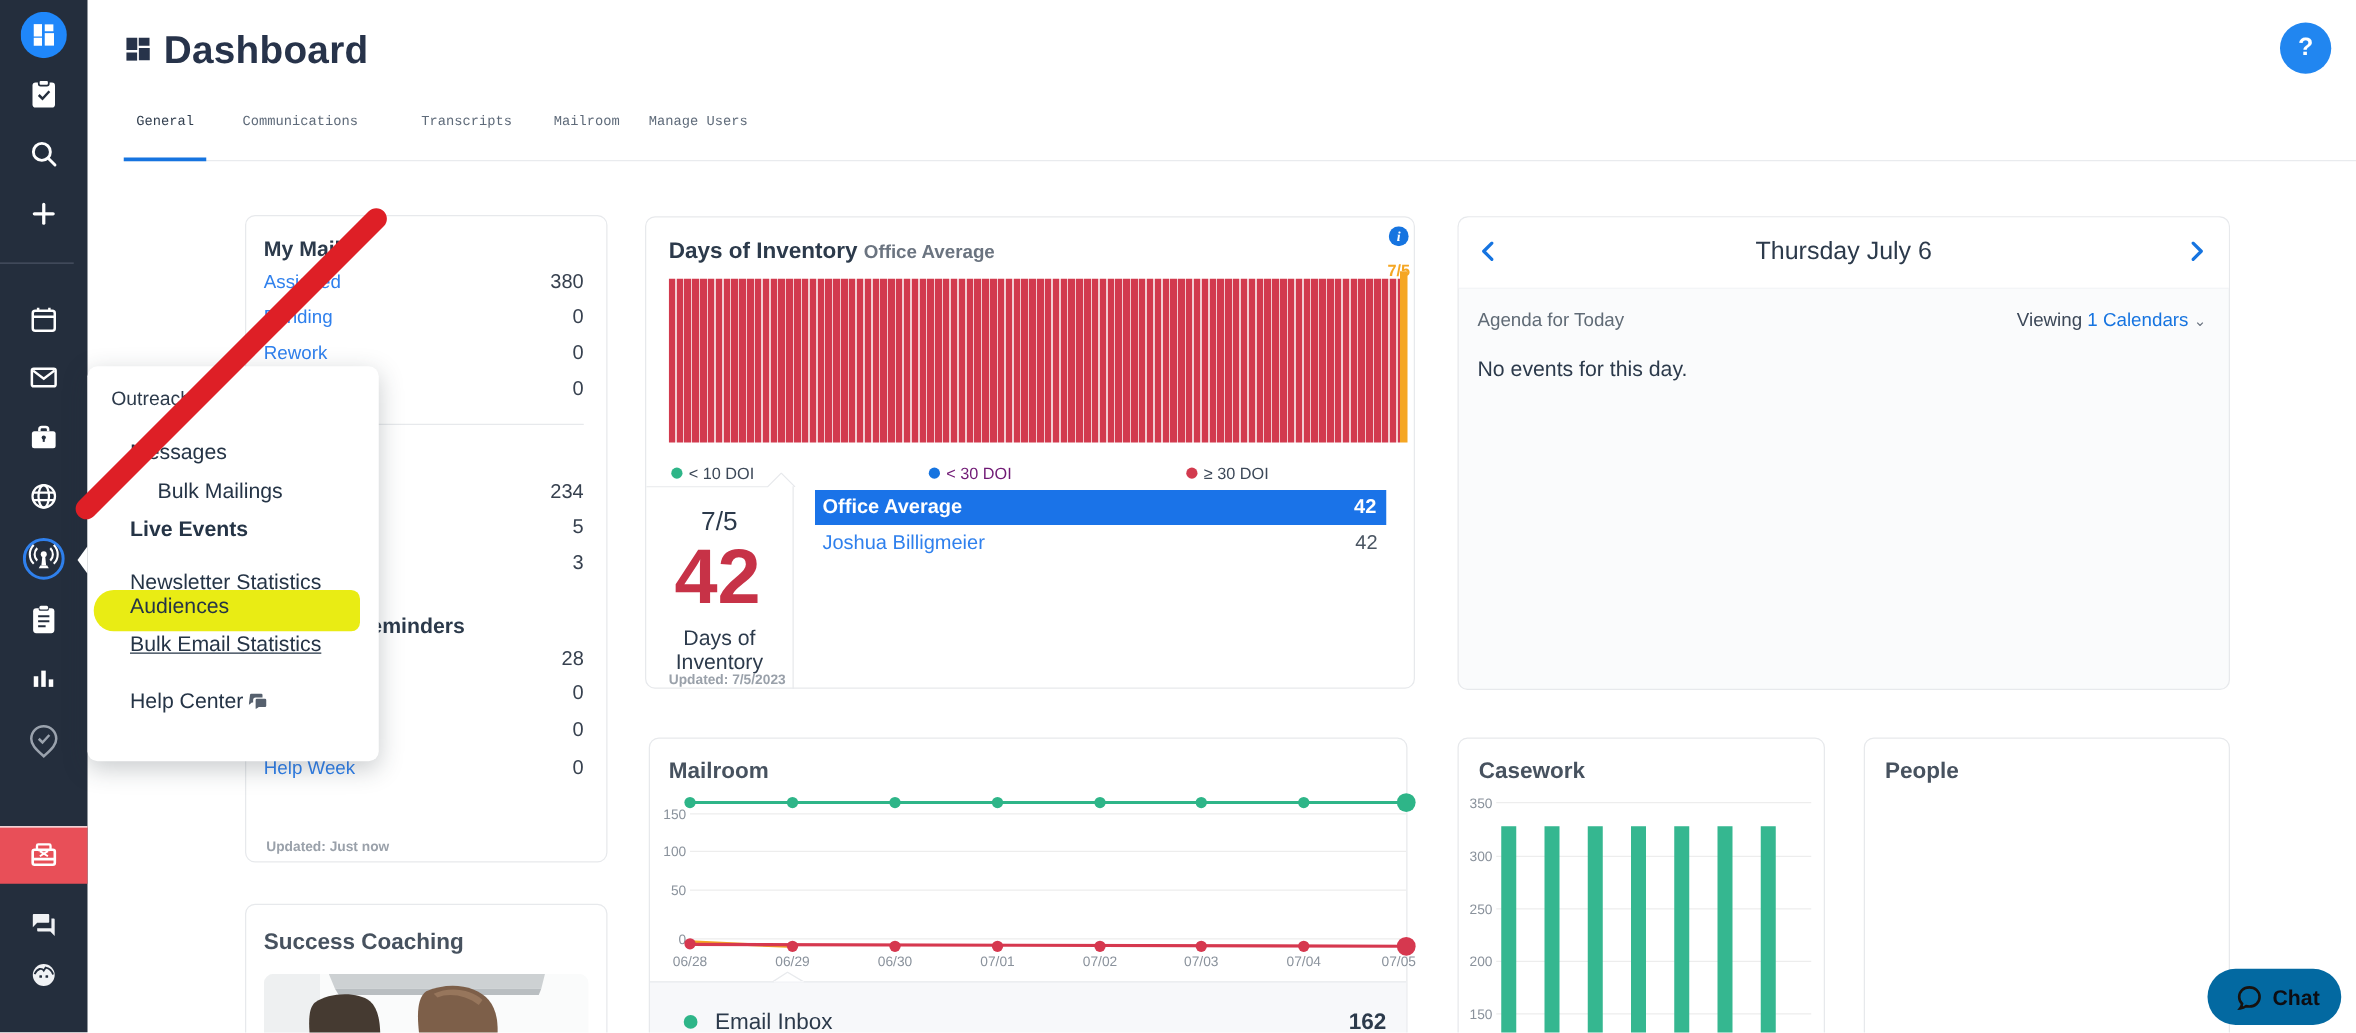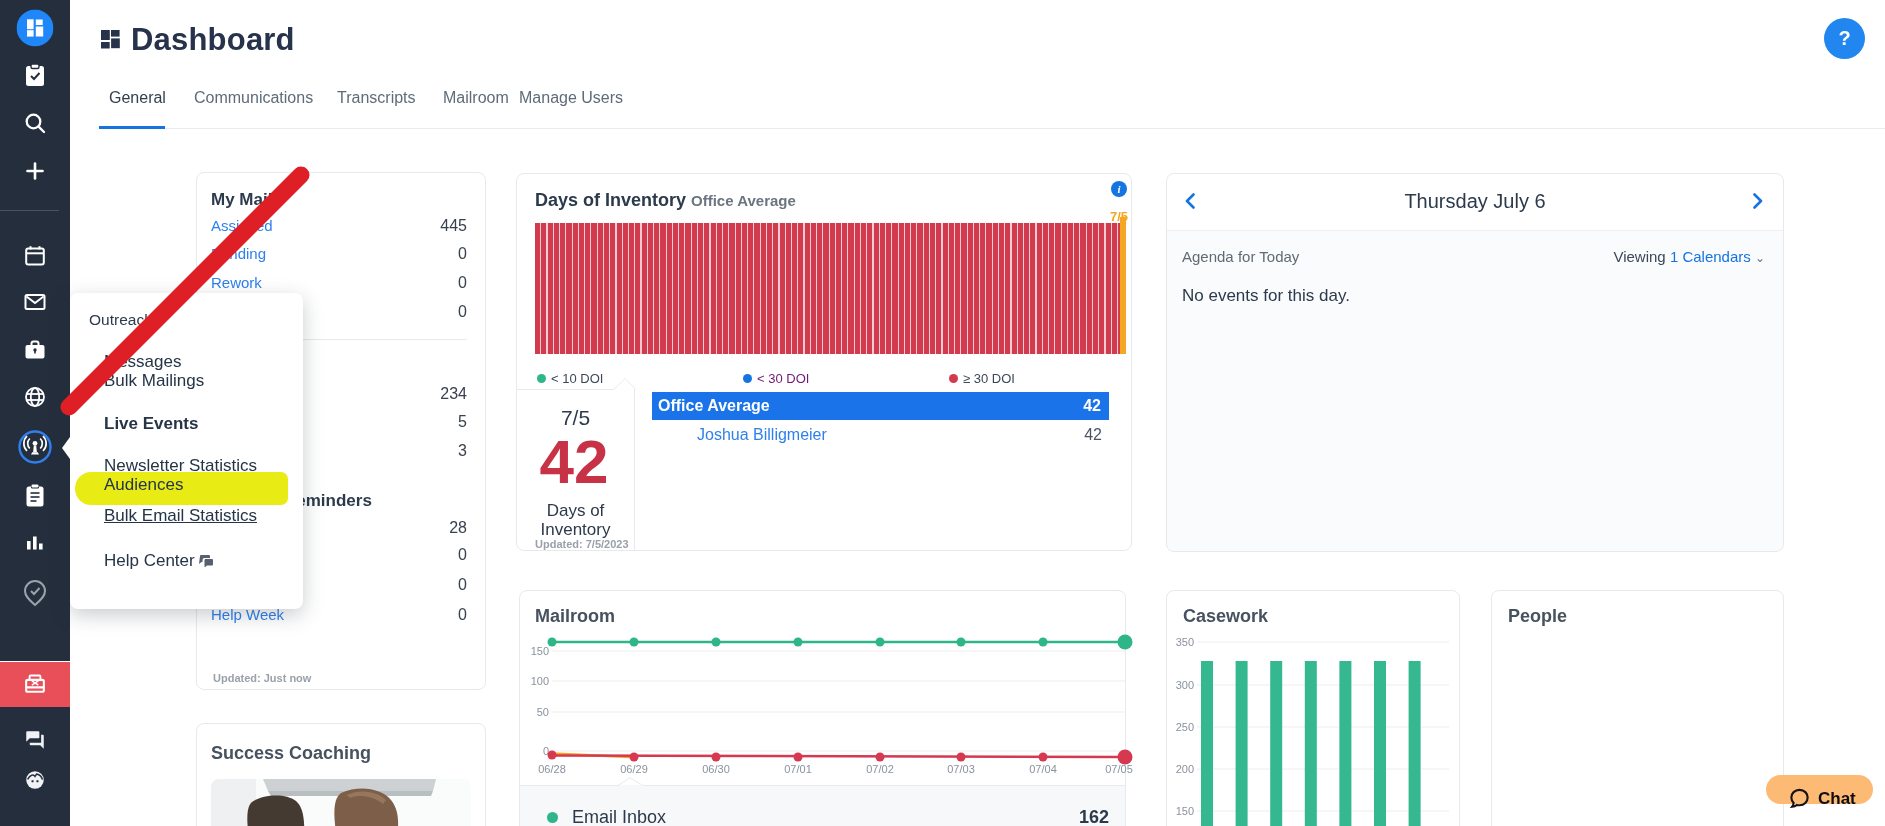--- a/index.html
+++ b/index.html
@@ -10,39 +10,39 @@
 #sidebar { position:absolute; left:0; top:0; width:70px; height:826px; background:#242e3d; z-index:5; }
 .sic { position:absolute; left:50%; transform:translate(-50%,-50%); }
 #sb-divider { position:absolute; left:0; top:210px; width:59px; height:1px; background:#4a5364; }
 #sb-red { position:absolute; left:0; top:661px; width:70px; height:46px; background:#e84f58; border-top:1.5px solid #fff; }
 
 #hlogo { position:absolute; left:101px; top:30px; }
 #htitle { position:absolute; left:131px; top:22px; font-size:31px; font-weight:700; color:#27334a; letter-spacing:0.2px;}
 #help { position:absolute; left:1824px; top:18px; width:41px; height:41px; border-radius:50%; background:#2186f0; color:#fff; font-size:20px; font-weight:700; text-align:center; line-height:41px; }
 
 #tabs { position:absolute; left:99px; top:85px; width:1786px; height:44px; border-bottom:1px solid #e9ebee; }
-.tab { position:absolute; top:0; height:44px; line-height:26px; font-size:16px; color:#5f6b7a; }
+.tab { position:absolute; top:0; height:44px; line-height:26px; font-size:11px; color:#5f6b7a;font-family:Liberation Mono, monospace; }
 .tab.active { color:#323f4f; }
 #tab-underline { position:absolute; left:0; top:41px; width:66px; height:3px; background:#1674e0; }
 
 .card { position:absolute; background:#fff; border:1px solid #e7e9ec; border-radius:8px; }
 .ctitle { font-weight:700; color:#47525f; }
 
 .row { position:absolute; left:14px; right:18px; height:20px; font-size:15px; }
 .row .lbl { position:absolute; left:0; color:#2f80ed; }
 .row .val { position:absolute; right:0; color:#37414f; font-size:16px; }
 
 #popup { position:absolute; left:70px; top:293px; width:233px; height:316px; background:#fff; border-radius:8px; box-shadow:0 6px 20px rgba(40,50,60,.25); z-index:20; }
 .pitem { position:absolute; left:34px; font-size:17px; font-weight:500; color:#253446; z-index:2;}
 #pnotch { position:absolute; left:-8px; top:144px; width:0; height:0; border-top:11px solid transparent; border-bottom:11px solid transparent; border-right:8px solid #fff; z-index:21;}
 #phl { position:absolute; left:5px; top:179px; width:213px; height:33px; background:#e9ec14; border-radius:16px 7px 7px 16px / 50% 7px 7px 50%; z-index:1;}
 
 #arrow { position:absolute; left:0; top:0; width:1885px; height:826px; z-index:30; pointer-events:none; }
 
-#chat { position:absolute; left:1766px; top:775px; width:107px; height:29px; background:#fdba74; border-radius:24px; z-index:40; color:#111; }
+#chat { position:absolute; left:1766px; top:775px; width:107px; height:45px; background:#0369a1; border-radius:24px; z-index:40; color:#111; }
 #chat .ct { position:absolute; left:52px; top:14px; font-size:17px; font-weight:700; color:#0d0d12;}
 .glabel { fill:#8a929c; font-size:11px; font-family:"Liberation Sans",sans-serif; }
 .small-upd { font-size:11px; font-weight:700; color:#9aa1aa; }
 </style>
 </head>
 <body>
 <div id="app">
 
   <div id="sidebar">
     <div id="sb-divider"></div>
@@ -163,21 +163,21 @@
     <div class="tab" style="left:238px;">Transcripts</div>
     <div class="tab" style="left:344px;">Mailroom</div>
     <div class="tab" style="left:420px;">Manage Users</div>
     <div id="tab-underline"></div>
   </div>
 
   <div class="card" id="mymail" style="left:196px; top:172px; width:290px; height:518px;">
     <div class="ctitle" style="position:absolute; left:14px; top:17px; font-size:17px; color:#2c3a4b;">My Mail</div>
     <div class="row" style="top:44px;">
         <span class="lbl">Assigned</span>
-        <span class="val">445</span>
+        <span class="val">380</span>
       </div>
     <div class="row" style="top:72px;">
         <span class="lbl">Pending</span>
         <span class="val">0</span>
       </div>
     <div class="row" style="top:101px;">
         <span class="lbl">Rework</span>
         <span class="val">0</span>
       </div>
     <div class="row" style="top:130px;">
@@ -253,21 +253,21 @@
     <div style="position:absolute; left:117px; top:215px; width:1px; height:162px; background:#e7e9ec;"></div>
     <div style="position:absolute; left:0px; top:232px; width:117px; text-align:center; font-size:21px; color:#2c3a4b;">7/5</div>
     <div style="position:absolute; left:0px; top:252px; width:114px; text-align:center; font-size:62px; font-weight:700; color:#c73247;">42</div>
     <div style="position:absolute; left:0px; top:327px; width:117px; text-align:center; font-size:17px; color:#2c3a4b; line-height:19px;">Days of<br>Inventory</div>
     <div class="small-upd" style="position:absolute; left:18px; top:364px;">Updated: 7/5/2023</div>
 
     <div style="position:absolute; left:135px; top:218px; width:457px; height:28px; background:#1a73e8; color:#fff;">
       <span style="position:absolute; left:6px; top:5px; font-size:16px; font-weight:700;">Office Average</span>
       <span style="position:absolute; right:8px; top:5px; font-size:16px; font-weight:700;">42</span>
     </div>
-    <div style="position:absolute; left:141px; top:252px; font-size:16px; color:#2f80ed;margin-left:39px;">Joshua Billigmeier</div>
+    <div style="position:absolute; left:141px; top:252px; font-size:16px; color:#2f80ed;">Joshua Billigmeier</div>
     <div style="position:absolute; left:135px; top:252px; width:450px; text-align:right; font-size:16px; color:#4a5562;">42</div>
   </div>
 
   <div class="card" id="cal" style="left:1166px; top:173px; width:618px; height:379px; background:#fafbfc;">
     <div style="position:absolute; left:0; top:0; width:100%; height:57px; background:#fff; border-bottom:1px solid #eef0f2; border-radius:8px 8px 0 0;"></div>
     <div style="position:absolute; left:0; top:16px; width:100%; text-align:center; font-size:20px; color:#2c3a4b;">Thursday July 6</div>
     <svg style="position:absolute; left:18px; top:19px;" width="10" height="16" viewBox="0 0 10 16">
         <path d="M8.5,1.5 L2,8 L8.5,14.5" fill="none" stroke="#1674e0" stroke-width="2.6" stroke-linecap="round" stroke-linejoin="round"></path>
       </svg>
     <svg style="position:absolute; right:20px; top:19px;" width="10" height="16" viewBox="0 0 10 16">
@@ -355,21 +355,21 @@
     </svg>
   </div>
 
   <div class="card" id="people" style="left:1491px; top:590px; width:293px; height:300px;">
     <div class="ctitle" style="position:absolute; left:16px; top:15px; font-size:18px;">People</div>
   </div>
 
   <div id="popup">
     <div style="position:absolute; left:19px; top:18px; font-size:15.5px; font-weight:500; color:#2c3a4b;">Outreach</div>
     <div class="pitem" style="top:59px;">Messages</div>
-    <div class="pitem" style="top:78px;">Bulk Mailings</div>
+    <div class="pitem" style="top:90px;margin-left:22px;">Bulk Mailings</div>
     <div class="pitem" style="top:121px;font-weight:bold;">Live Events</div>
     <div class="pitem" style="top:151px;margin-top:12px;">Newsletter Statistics</div>
     <div class="pitem" style="top:182px;">Audiences</div>
     <div class="pitem" style="top:213px;text-decoration:underline;">Bulk Email Statistics</div>
     <div class="pitem" style="top:258px;">Help Center <svg width="15" height="13" viewBox="0 0 15 13" style="vertical-align:-1px;">
           <path d="M1,2 a1,1 0 0 1 1,-1 h8 a1,1 0 0 1 1,1 v2 h-5.5 a2,2 0 0 0 -2,2 v2 h-1 l-2.5,2 Z" fill="#56606e"></path>
           <path d="M5.5,6 a1,1 0 0 1 1,-1 h6.5 a1,1 0 0 1 1,1 v4.5 a1,1 0 0 1 -1,1 h-5 l-2.5,2 Z" fill="#56606e"></path>
         </svg></div>
     <div id="phl"></div>
     <div id="pnotch"></div>

